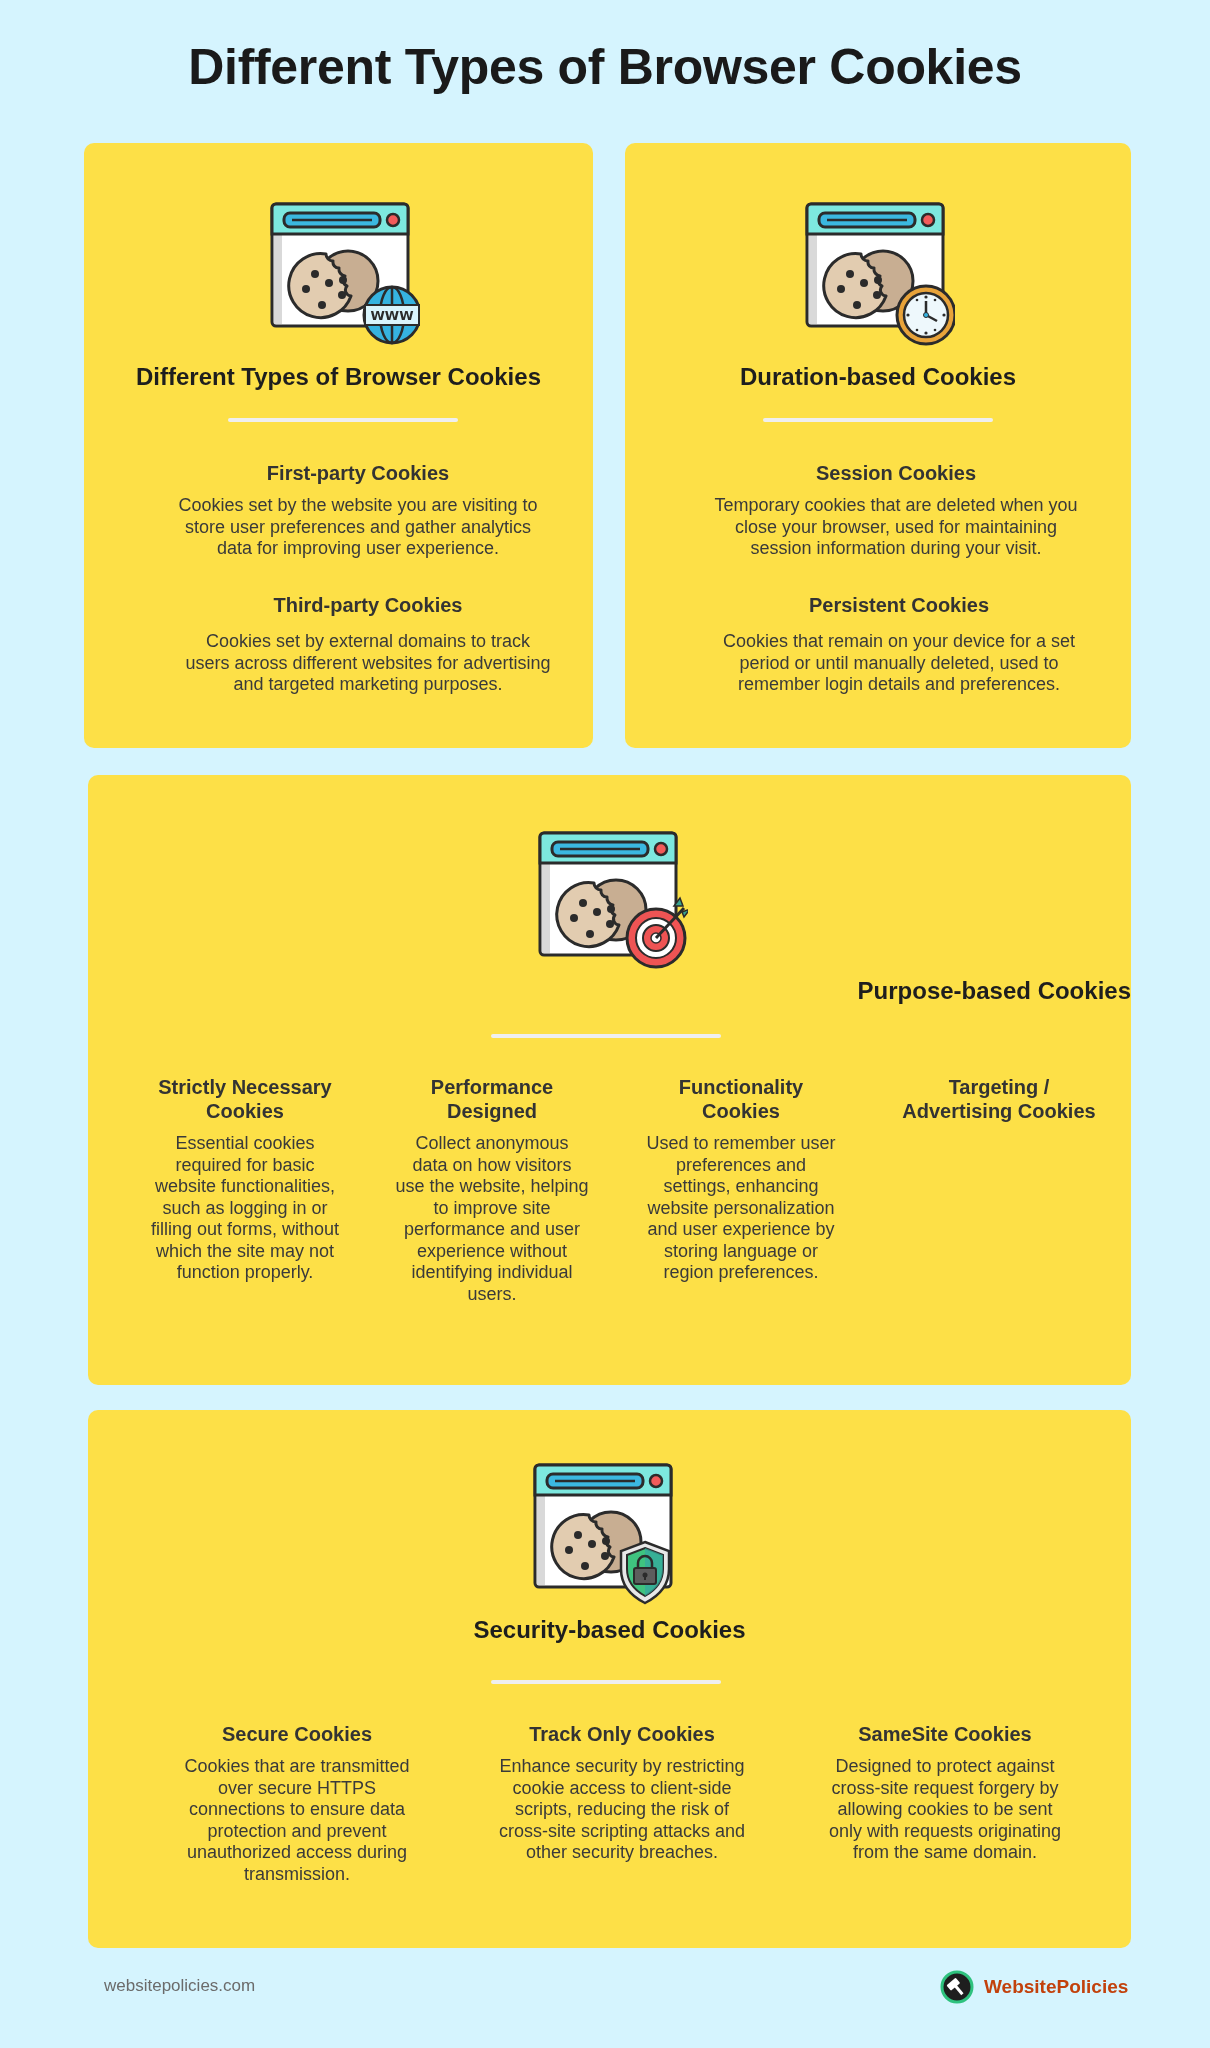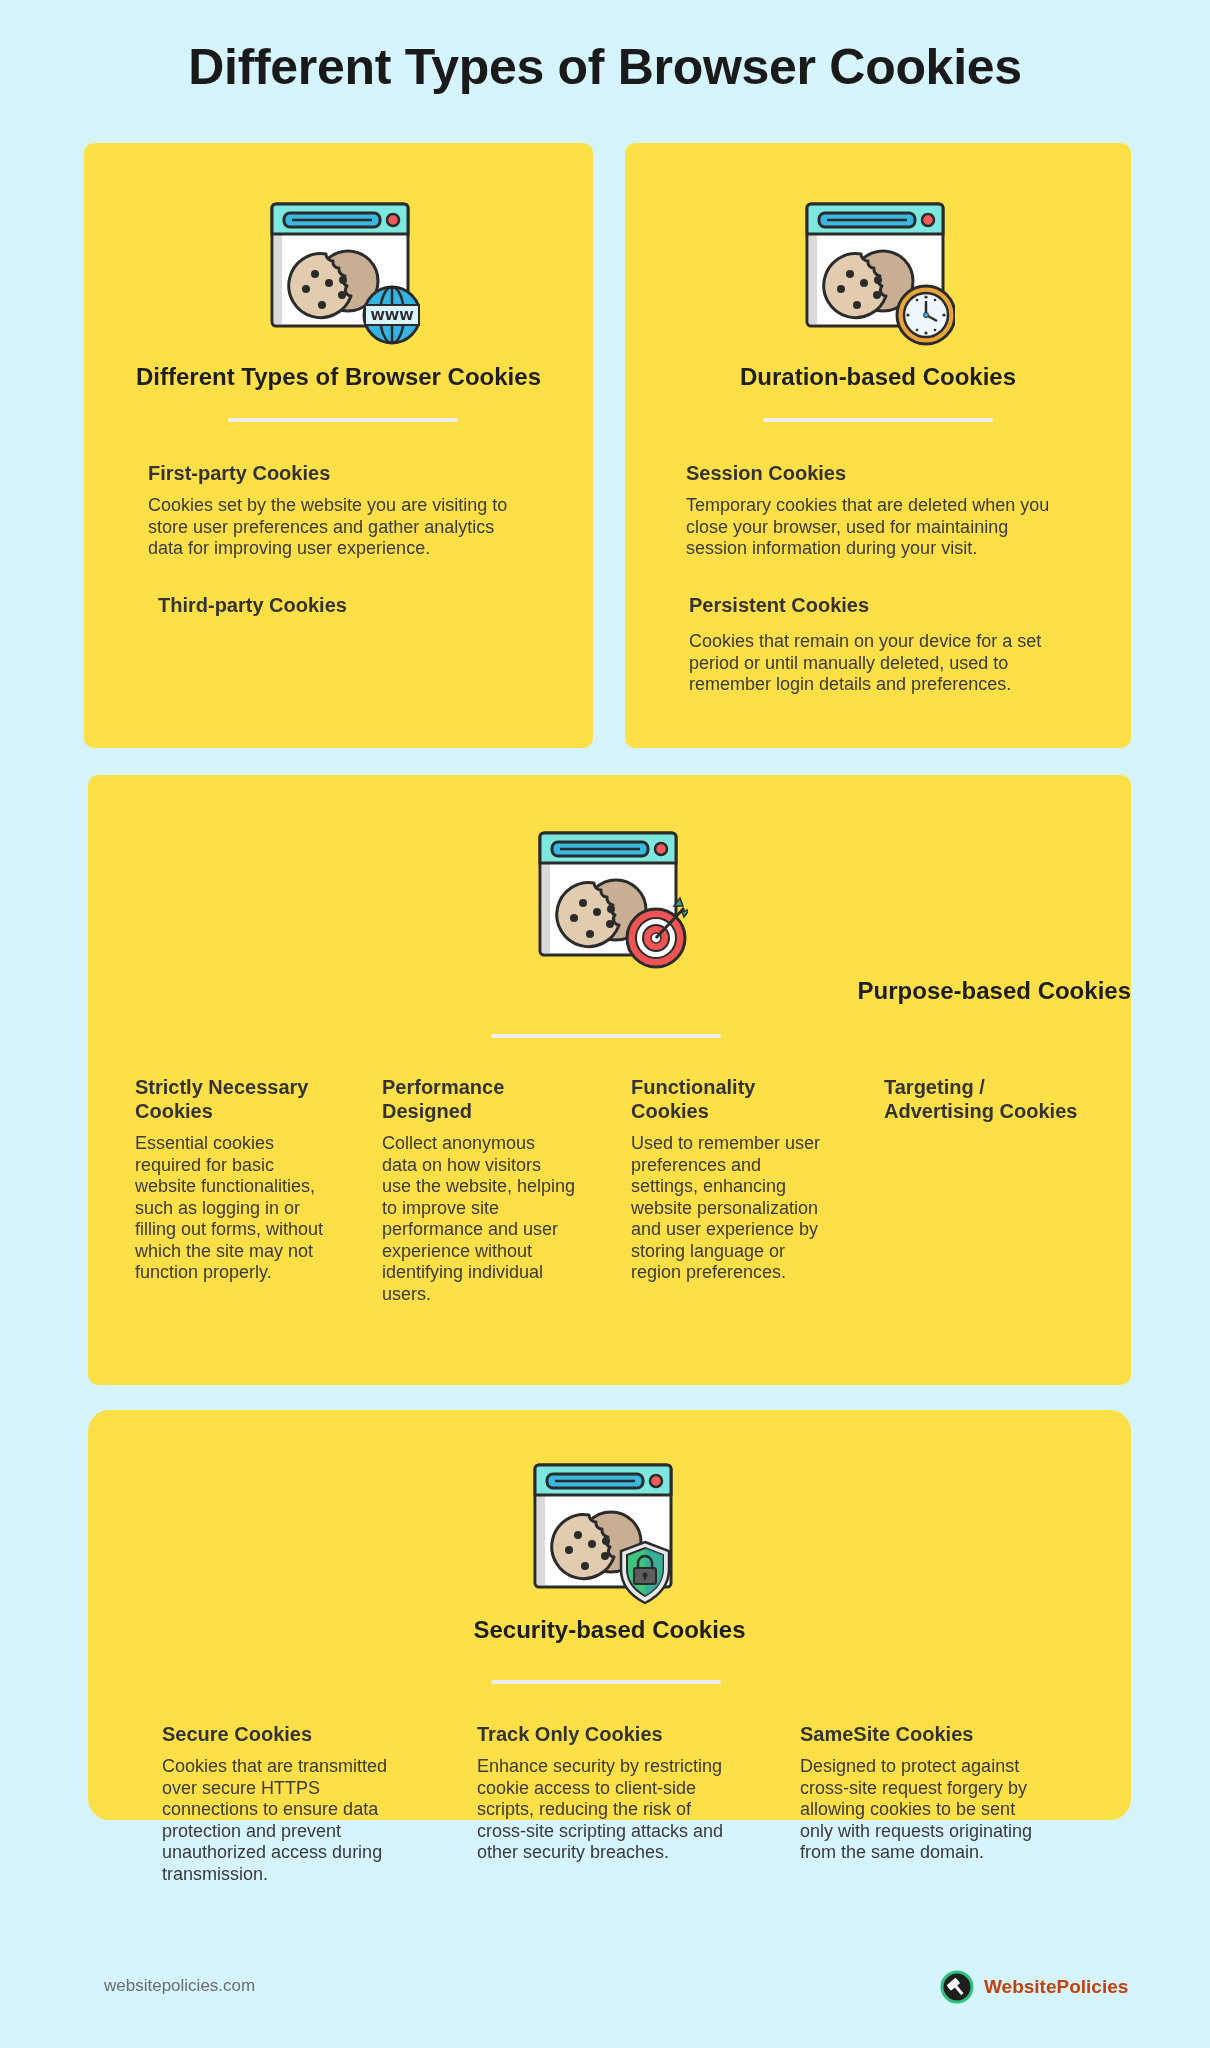--- a/index.html
+++ b/index.html
@@ -23,21 +23,21 @@
       position: absolute; width: 160px; height: 150px;
     }
     .card-heading {
       position: absolute; left: 0; width: 100%; text-align: center;
       font-size: 24px; font-weight: 700; color: #1e1e1e;
     }
     .divider {
       position: absolute; height: 4px; width: 230px;
       background: #efefef; border-radius: 2px;
     }
-    .item { position: absolute; }
+    .item { position: absolute; text-align: center; }
     .item-title {
       font-size: 20px; font-weight: 700; color: #333333; line-height: 24px;
       margin-bottom: 10px;
     }
     .item-desc {
       font-size: 18px; color: #3a3a3a; line-height: 21.5px;
     }
     .item-desc.wrap { white-space: pre-line; }
     .footer-url {
       position: absolute; left: 104px; top: 1976px;
@@ -91,20 +91,23 @@
   <div class="card-heading" style="top:220px;">Different Types of Browser Cookies</div>
   <div class="divider" style="left:144px; top:275px;"></div>
   <div class="item" style="left:64px; top:318px; width:420px;">
     <div class="item-title">First-party Cookies</div>
     <div class="item-desc wrap">Cookies set by the website you are visiting to
 store user preferences and gather analytics
 data for improving user experience.</div>
   </div>
   <div class="item" style="left:60px; top:450px; width:420px;margin-left:14px;">
     <div class="item-title" style="margin-bottom:14px;">Third-party Cookies</div>
+    <div class="item-desc wrap">Cookies set by external domains to track
+users across different websites for advertising
+and targeted marketing purposes.</div>
   </div>
 </div>
 
 <div class="card" style="left:625px; top:143px; width:506px; height:605px;">
   <svg class="card-icon" viewBox="0 0 160 150" style="left:170px; top:56px;">
     <use href="#browser-cookie"></use>
     <circle cx="131" cy="116" r="29" fill="#e8a33a" stroke="#2b2b2b" stroke-width="3"></circle>
     <circle cx="131" cy="116" r="22" fill="#eef8fc" stroke="#2b2b2b" stroke-width="2.5"></circle>
     <g fill="#2b2b2b">
       <circle cx="131" cy="98" r="1.6"></circle>
@@ -181,21 +184,21 @@
 and user experience by
 storing language or
 region preferences.</div>
   </div>
   <div class="item" style="left:796px; top:300px; width:230px;">
     <div class="item-title" style="white-space:pre-line;">Targeting /
 Advertising Cookies</div>
   </div>
 </div>
 
-<div class="card" style="left:88px; top:1410px; width:1043px; height:410px;border-radius:21px;">
+<div class="card" style="left:88px; top:1410px; width:1043px; height:538px;">
   <svg class="card-icon" viewBox="0 0 160 150" style="left:435px; top:50px;">
     <use href="#browser-cookie"></use>
     <path d="M122 82 l24 9 v18 c0 18 -12 28 -24 34 c-12 -6 -24 -16 -24 -34 v-18 z" fill="#e8e8e8" stroke="#2b2b2b" stroke-width="2.5"></path>
     <path d="M122 88 l18 7 v14 c0 14 -9 22 -18 27 c-9 -5 -18 -13 -18 -27 v-14 z" fill="#3fc37f" stroke="#2b2b2b" stroke-width="2"></path>
     <path d="M122 88 l18 7 v14 c0 14 -9 22 -18 27 z" fill="#35a8a0" opacity="0.7"></path>
     <path d="M115 108 v-5 a7 7 0 0 1 14 0 v5" fill="none" stroke="#2b2b2b" stroke-width="2.5"></path>
     <rect x="111" y="108" width="22" height="16" rx="2" fill="#5d5d5d" stroke="#2b2b2b" stroke-width="2"></rect>
     <circle cx="122" cy="115" r="2.5" fill="#2b2b2b"></circle>
     <line x1="122" y1="116" x2="122" y2="120" stroke="#2b2b2b" stroke-width="2"></line>
   </svg>

